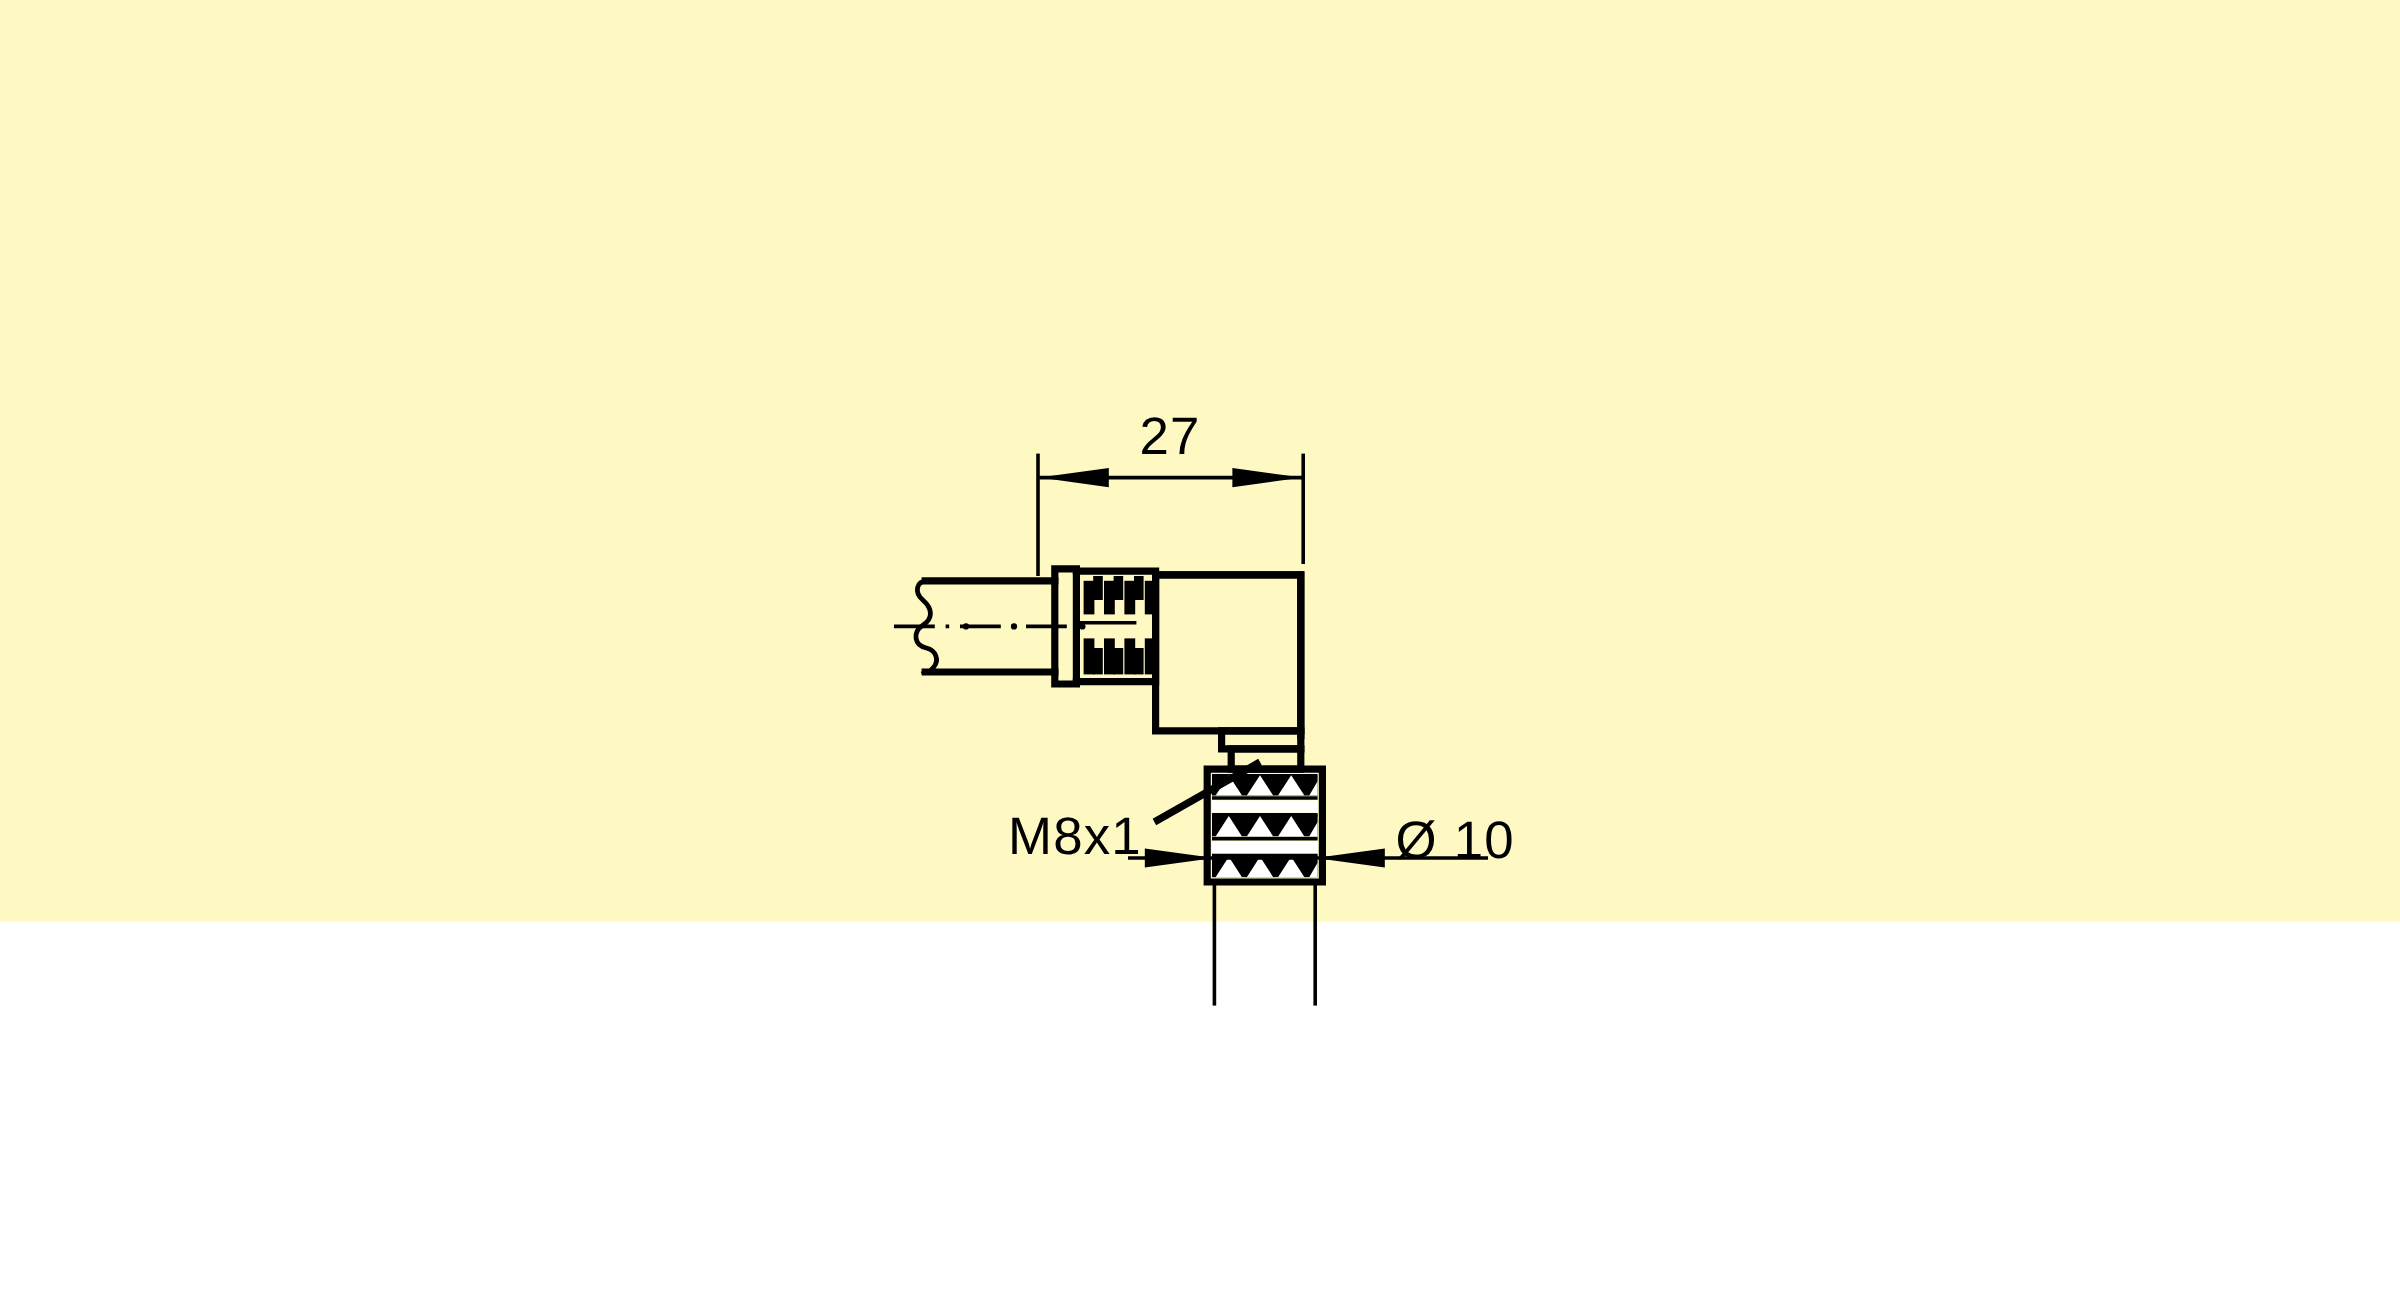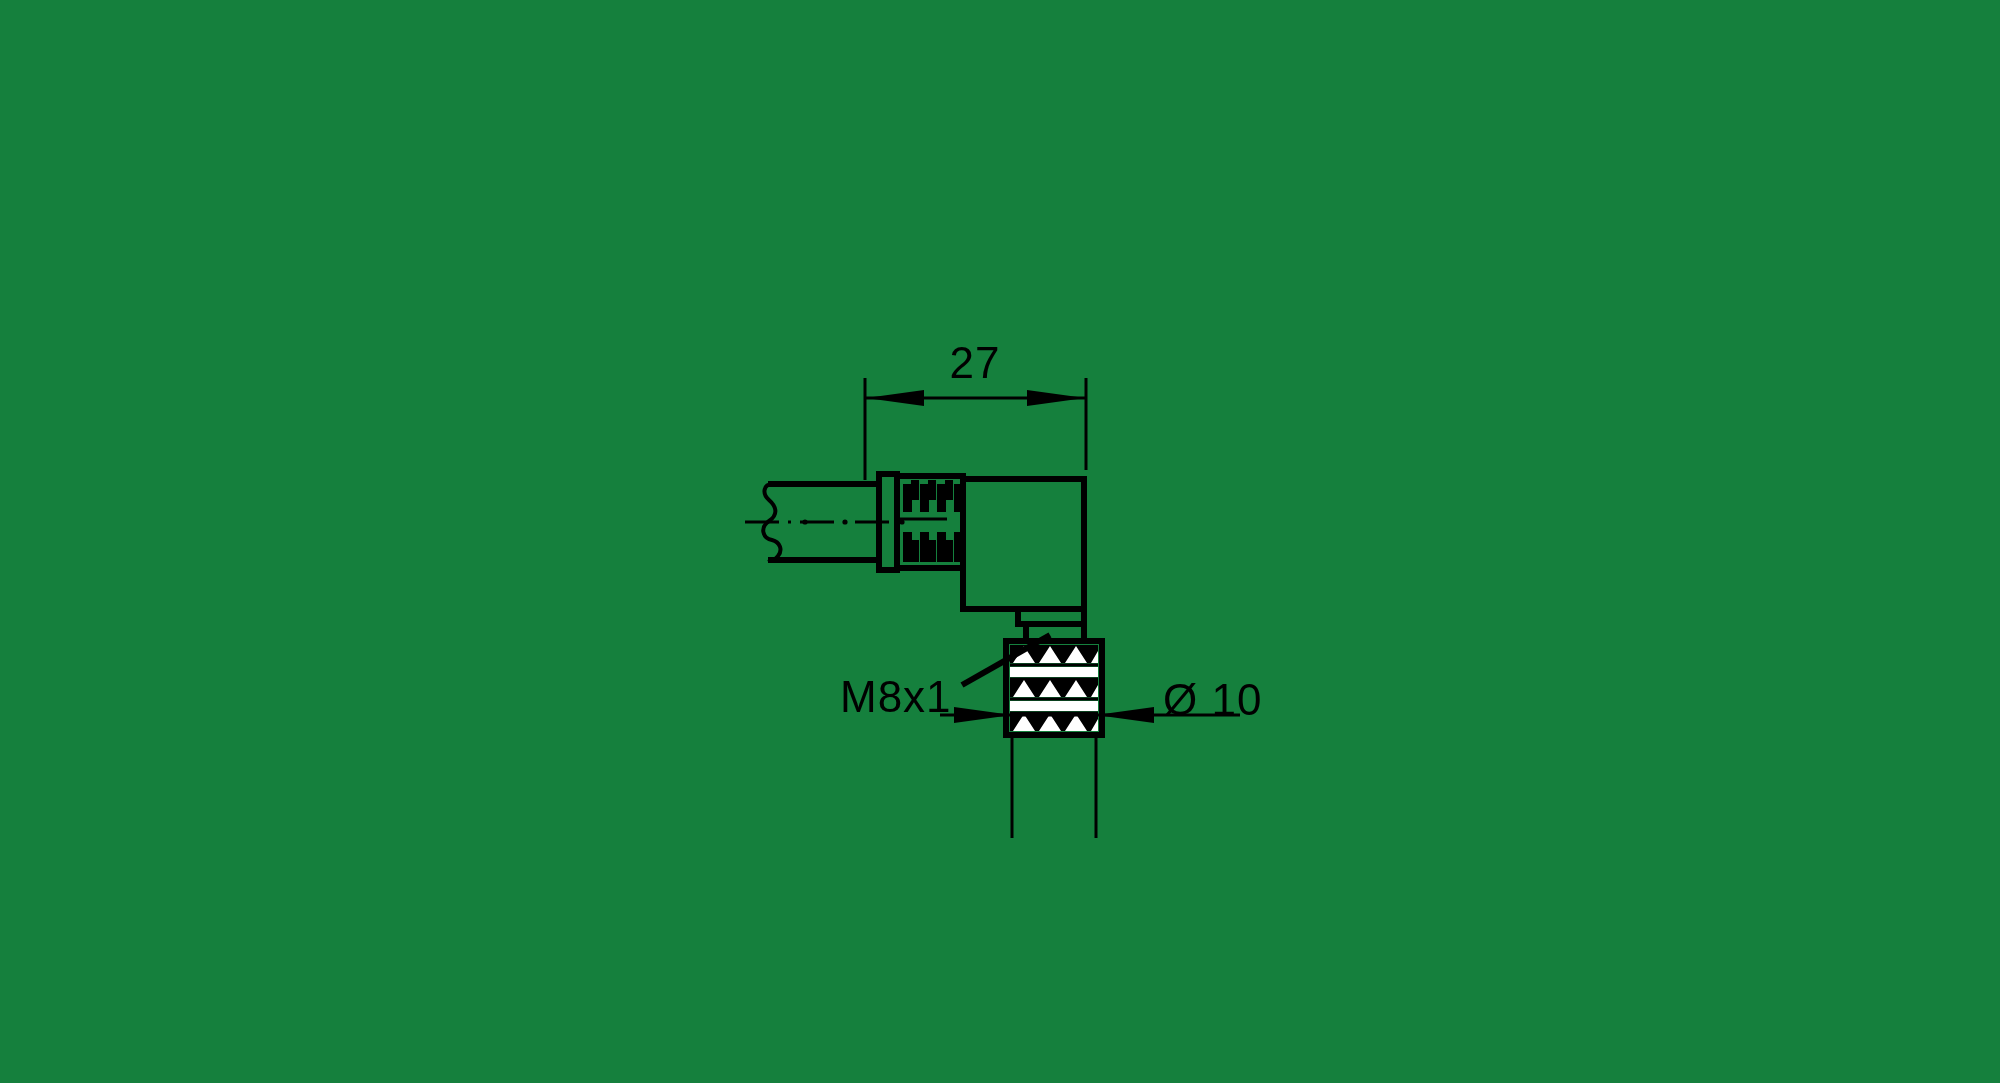--- a/index.html
+++ b/index.html
@@ -10,22 +10,22 @@
   }
   body {
     width: 2000px;
     height: 1083px;
     font-family: "Liberation Sans", sans-serif;
     overflow: hidden;
   }
   #drawing-root {
     position: relative;
     width: 2000px;
-    height: 1083px;
-    background: #15803d;
+    height: 768px;
+    background: #fef9c3;
   }
   svg#tech-drawing {
     display: block;
     width: 2000px;
     height: 1083px;
   }
   .dim-text {
     font-family: "Liberation Sans", sans-serif;
     font-size: 44px;
     fill: #000000;

